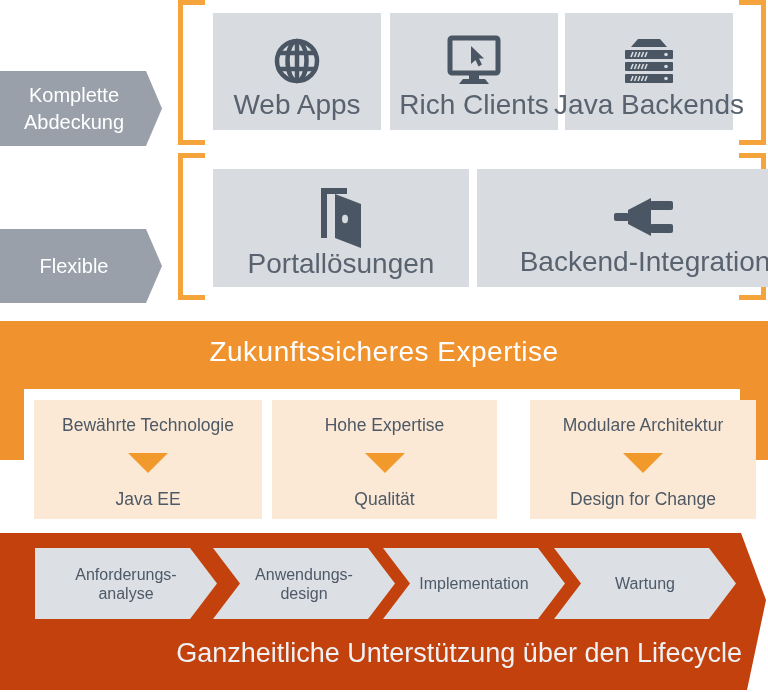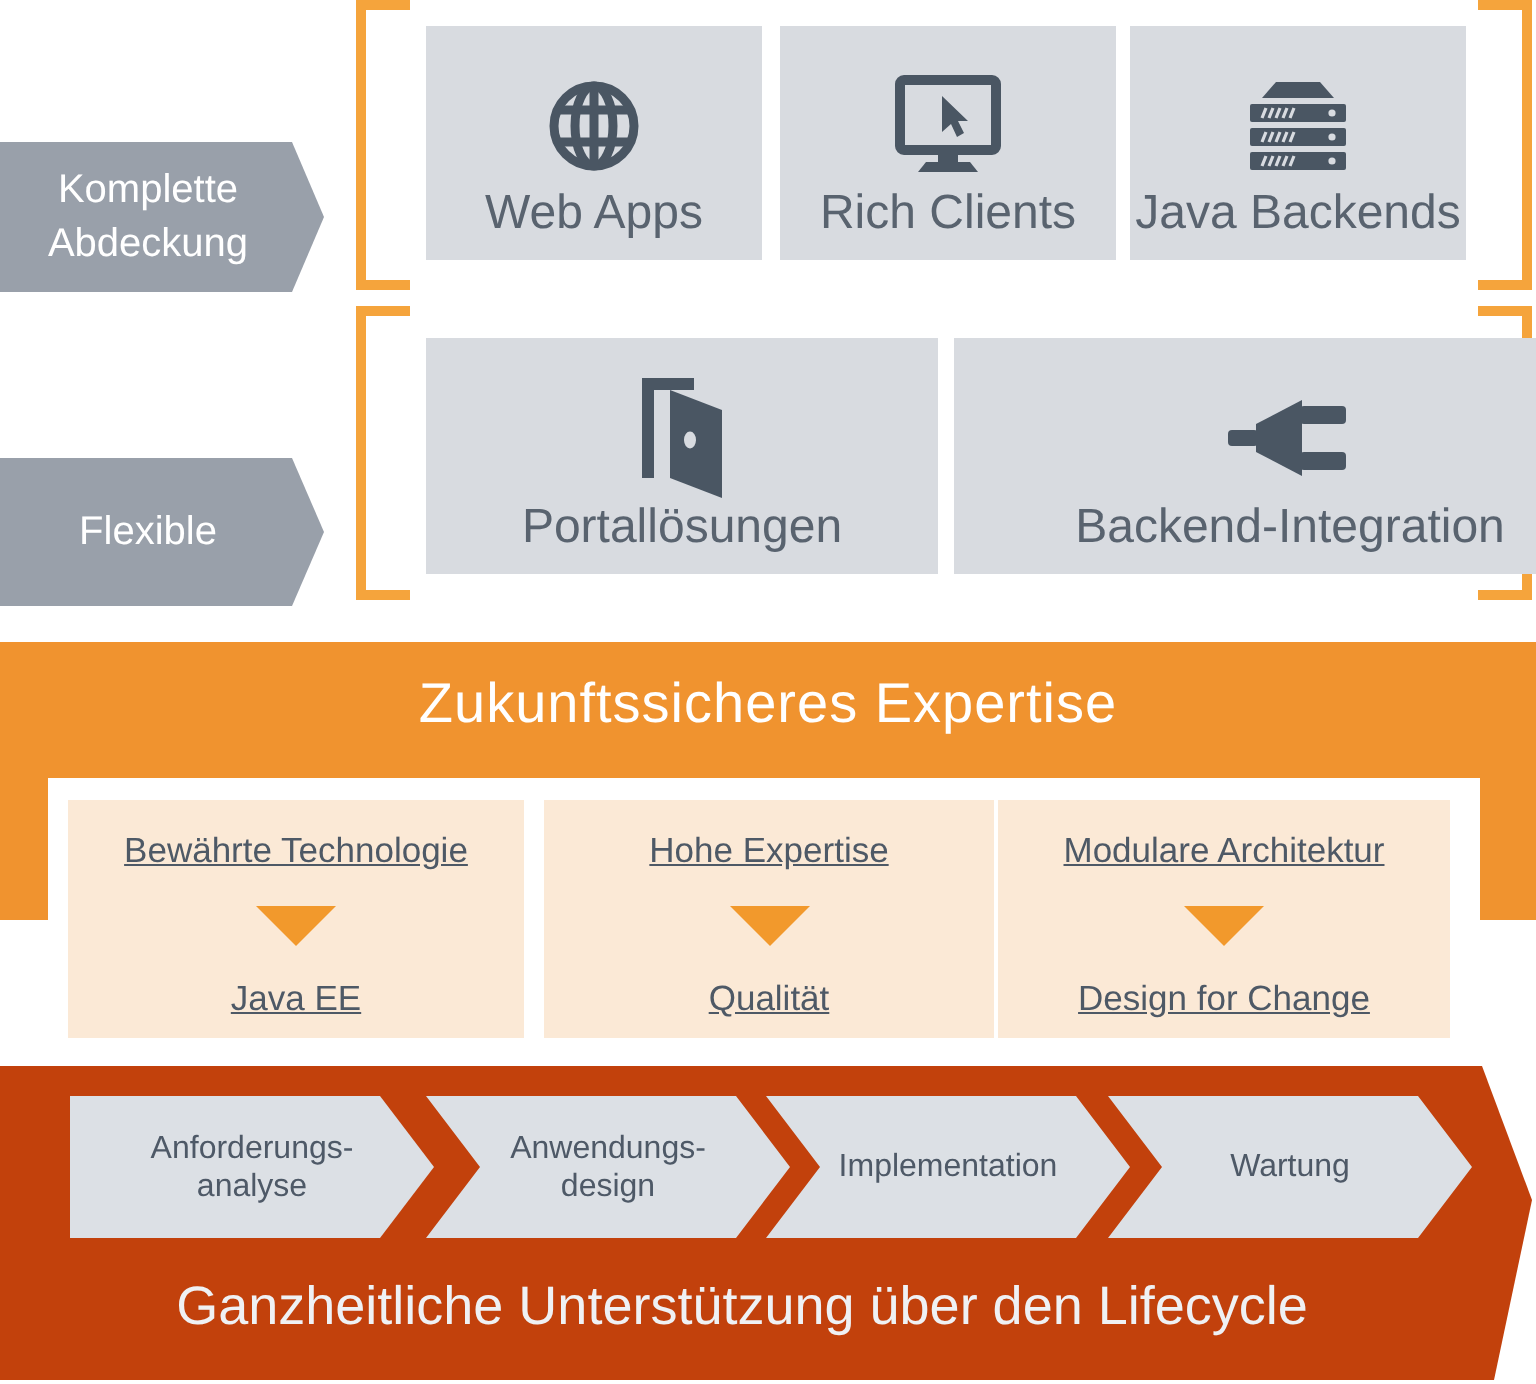--- a/index.html
+++ b/index.html
@@ -18,49 +18,49 @@
   .arrow-label span{display:block;}
   
   .bracket{position:absolute;width:27px;box-sizing:border-box;border:5px solid #F5A43C;}
   .bracket.bleft{border-right:none;}
   .bracket.bright{border-left:none;}
   
   .gbox{
     position:absolute;background:#D8DBE0;display:flex;flex-direction:column;align-items:center;
   }
   .icon-wrap{margin-top:19px;height:66px;display:flex;align-items:center;justify-content:center;}
-  .gbox-label{margin-top:auto;margin-bottom:9px;font-size:24px;color:#59636F;white-space:nowrap;}
+  .gbox-label{margin-top:auto;margin-bottom:9px;font-size:28px;color:#59636F;white-space:nowrap;}
   
   .orange-band{position:absolute;left:0;top:321px;width:768px;height:139px;background:#F0932F;}
   .band-title{
     position:absolute;left:0;top:336px;width:768px;text-align:center;
     color:#FFFFFF;font-size:28px;font-weight:300;letter-spacing:.5px;
   }
   .notch{position:absolute;left:24px;top:389px;width:716px;height:141px;background:#ffffff;}
   .pillar{
     position:absolute;top:400px;height:119px;background:#FBE9D6;color:#4E5966;
     display:flex;flex-direction:column;align-items:center;justify-content:space-between;
-    padding:15px 0 9px;box-sizing:border-box;font-size:17.5px;text-decoration:underline;
+    padding:15px 0 9px;box-sizing:border-box;font-size:17.5px;
   }
   .tri{width:0;height:0;border-left:20px solid transparent;border-right:20px solid transparent;border-top:20px solid #F2992C;}
   
   .bottom-band{
     position:absolute;left:0;top:533px;width:768px;height:157px;background:#c2410c;
     clip-path:polygon(0 0, 741px 0, 766px 67px, 747px 100%, 0 100%);
   }
   .chev{
     position:absolute;top:15px;width:182px;height:71px;background:#DCE0E5;color:#4E5967;
     display:flex;flex-direction:column;align-items:center;justify-content:center;
     font-size:16px;line-height:19px;text-align:center;
   }
   .chev.first{clip-path:polygon(0 0, calc(100% - 27px) 0, 100% 50%, calc(100% - 27px) 100%, 0 100%);}
   .chev.notched{clip-path:polygon(0 0, calc(100% - 27px) 0, 100% 50%, calc(100% - 27px) 100%, 0 100%, 27px 50%);}
   .chev span{display:block;}
   .band-caption{
-    position:absolute;left:0;top:105px;width:742px;text-align:center;
+    position:absolute;left:0;top:105px;width:742px;text-align:right;
     color:#EFF1F4;font-size:27px;font-weight:300;
   }
   svg{display:block;}
 </style>
 </head>
 <body>
 
 <div id="canvas">
 
   <div class="arrow-label" style="top:35px;height:75px;">
@@ -160,21 +160,21 @@
   <div class="pillar" style="left:34px;width:228px;">
     <div>Bewährte Technologie</div>
     <div class="tri"></div>
     <div>Java EE</div>
   </div>
   <div class="pillar" style="left:272px;width:225px;">
     <div>Hohe Expertise</div>
     <div class="tri"></div>
     <div>Qualität</div>
   </div>
-  <div class="pillar" style="left:499px;width:226px;">
+  <div class="pillar" style="left:530px;width:226px;">
     <div>Modulare Architektur</div>
     <div class="tri"></div>
     <div>Design for Change</div>
   </div>
 
   <div class="bottom-band">
     <div class="chev first" style="left:35px;">
       <span>Anforderungs-</span>
       <span>analyse</span>
     </div>

